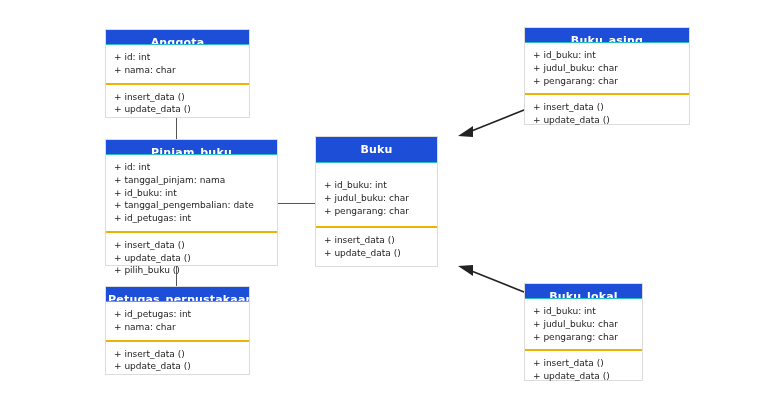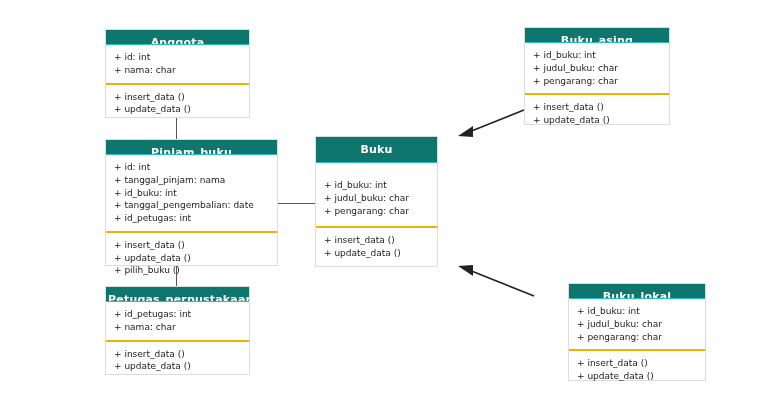--- a/index.html
+++ b/index.html
@@ -19,21 +19,21 @@
     position: absolute;
     box-sizing: border-box;
     background: #ffffff;
     border: 1px solid #dcdcdc;
     display: flex;
     flex-direction: column;
     z-index: 3;
   }
   .uml-header {
     box-sizing: border-box;
-    background: #0f766e;
+    background: #1d4ed8;
     color: #ffffff;
     font-weight: bold;
     font-size: 11px;
     text-align: center;
     letter-spacing: 0.2px;
     line-height: 1;
     padding: 7px 2px 7px 2px;
     border-bottom: 1px solid #2abec4;
     white-space: nowrap;
     overflow: hidden;
@@ -136,34 +136,34 @@
       <div class="uml-row">+ id_buku: int</div>
       <div class="uml-row">+ judul_buku: char</div>
       <div class="uml-row">+ pengarang: char</div>
     </div>
     <div class="uml-section">
       <div class="uml-row">+ insert_data ()</div>
       <div class="uml-row">+ update_data ()</div>
     </div>
   </div>
 
-  <div class="uml-class" style="left:524px; top:27px; width:146px; height:98px;">
+  <div class="uml-class" style="left:524px; top:27px; width:166px; height:98px;">
     <div class="uml-header">Buku_asing</div>
     <div class="uml-section attrs">
       <div class="uml-row">+ id_buku: int</div>
       <div class="uml-row">+ judul_buku: char</div>
       <div class="uml-row">+ pengarang: char</div>
     </div>
     <div class="uml-section grow">
       <div class="uml-row">+ insert_data ()</div>
       <div class="uml-row">+ update_data ()</div>
     </div>
   </div>
 
-  <div class="uml-class" style="left:524px; top:283px; width:138px; height:98px;margin-left:44px;">
+  <div class="uml-class" style="left:524px; top:283px; width:119px; height:98px;">
     <div class="uml-header">Buku_lokal</div>
     <div class="uml-section attrs">
       <div class="uml-row">+ id_buku: int</div>
       <div class="uml-row">+ judul_buku: char</div>
       <div class="uml-row">+ pengarang: char</div>
     </div>
     <div class="uml-section grow">
       <div class="uml-row">+ insert_data ()</div>
       <div class="uml-row">+ update_data ()</div>
     </div>

